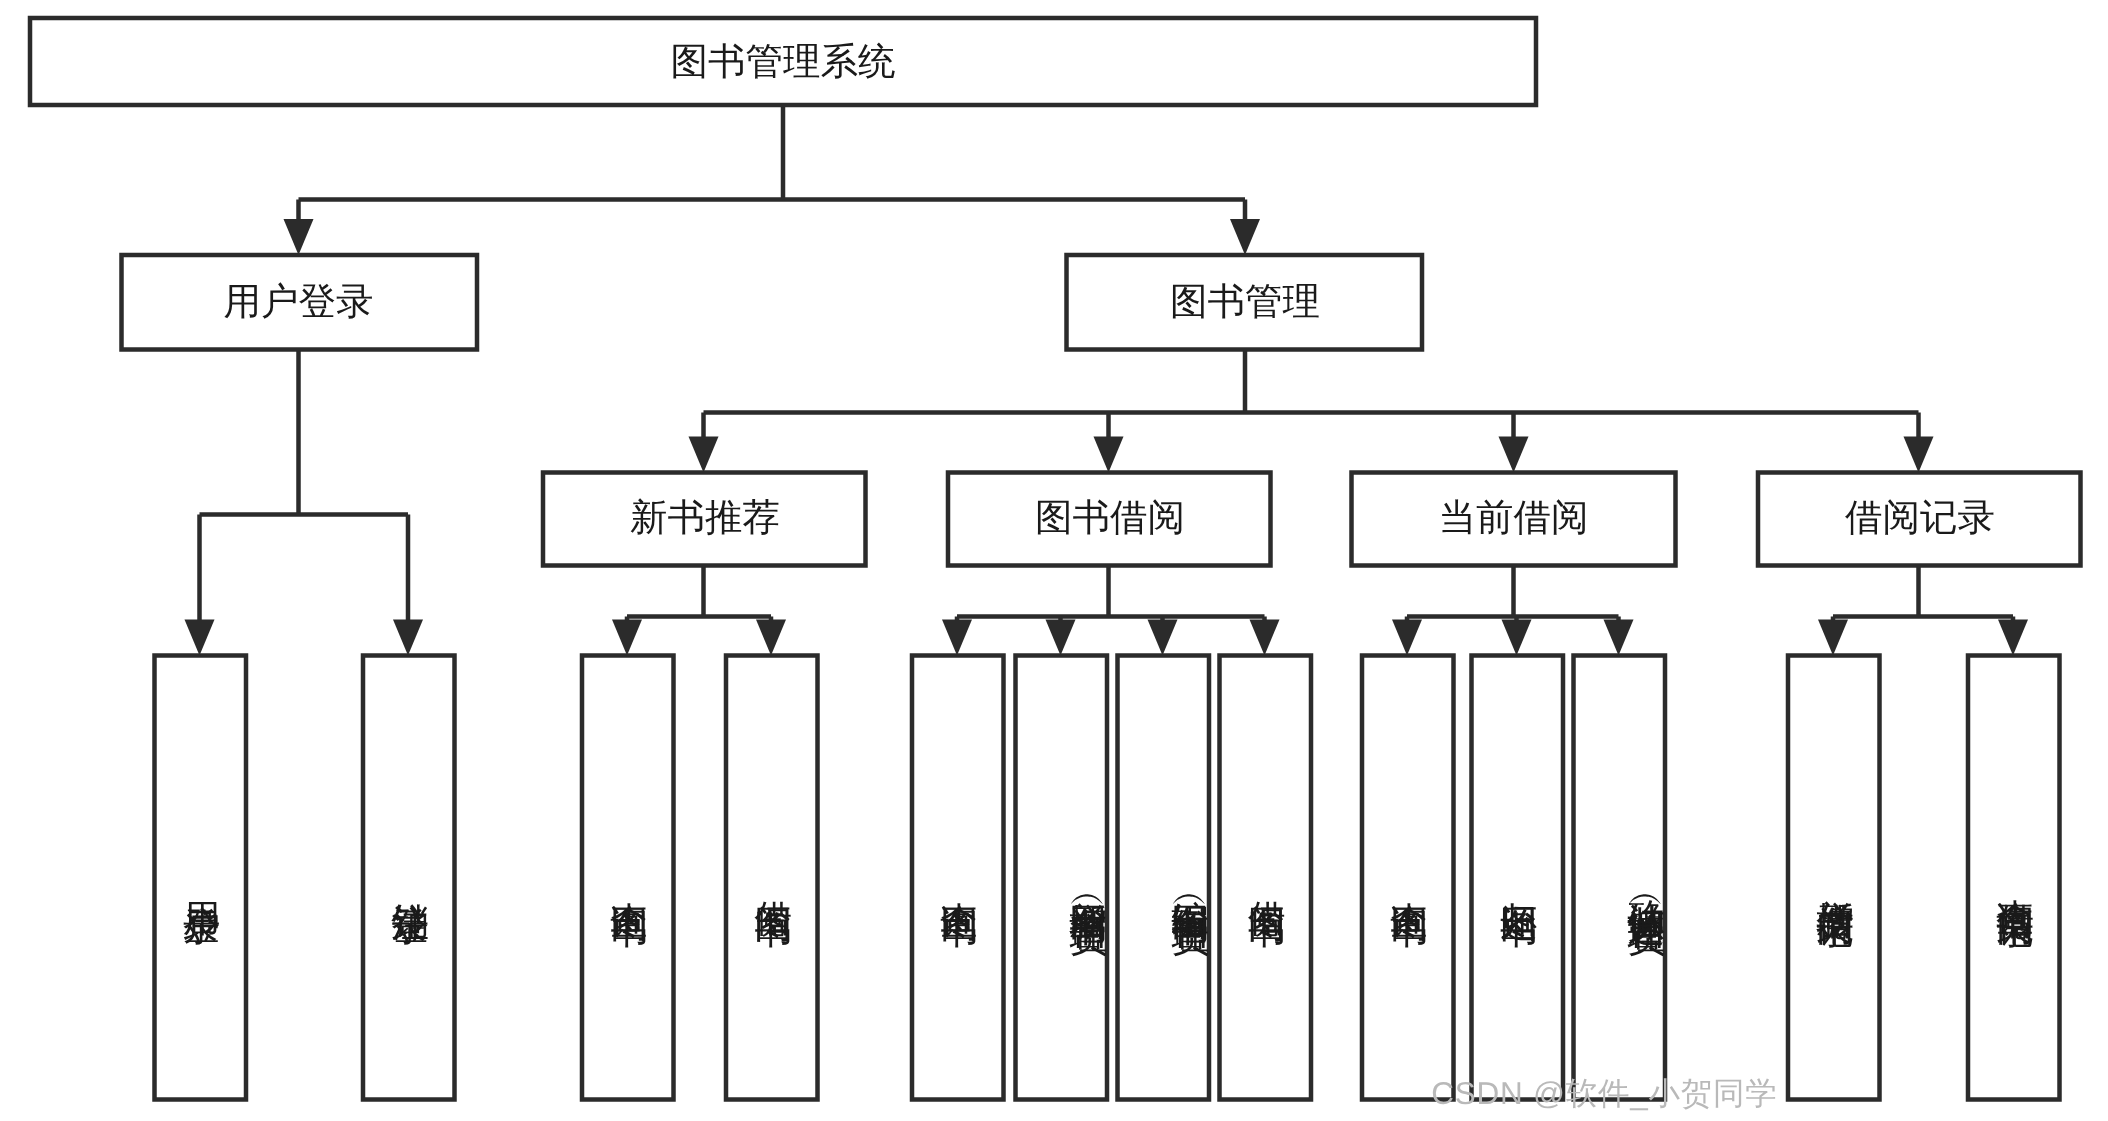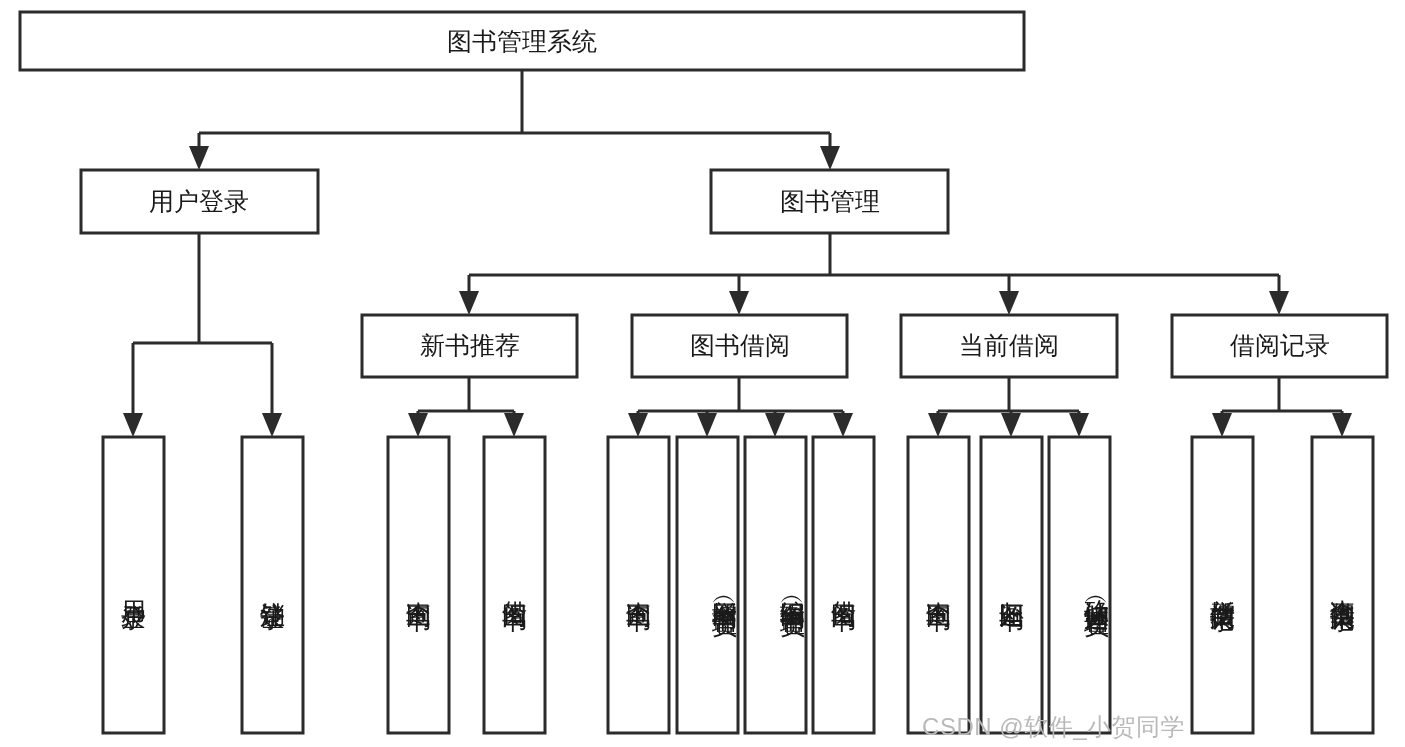--- a/index.html
+++ b/index.html
@@ -67,21 +67,21 @@
     user-select: none;
   }
   .node-label-v.center-v {
     align-items: center;
   }
   .watermark {
     position: absolute;
     right: 8px;
     bottom: 4px;
     font-family: "Liberation Sans", "DejaVu Sans", sans-serif;
-    font-size: 24px;
+    font-size: 21px;
     color: #b9b9b9;
     white-space: nowrap;
     letter-spacing: 0.5px;
   }
 </style>
 </head>
 <body>
 
 <div id="diagram-root">
 

